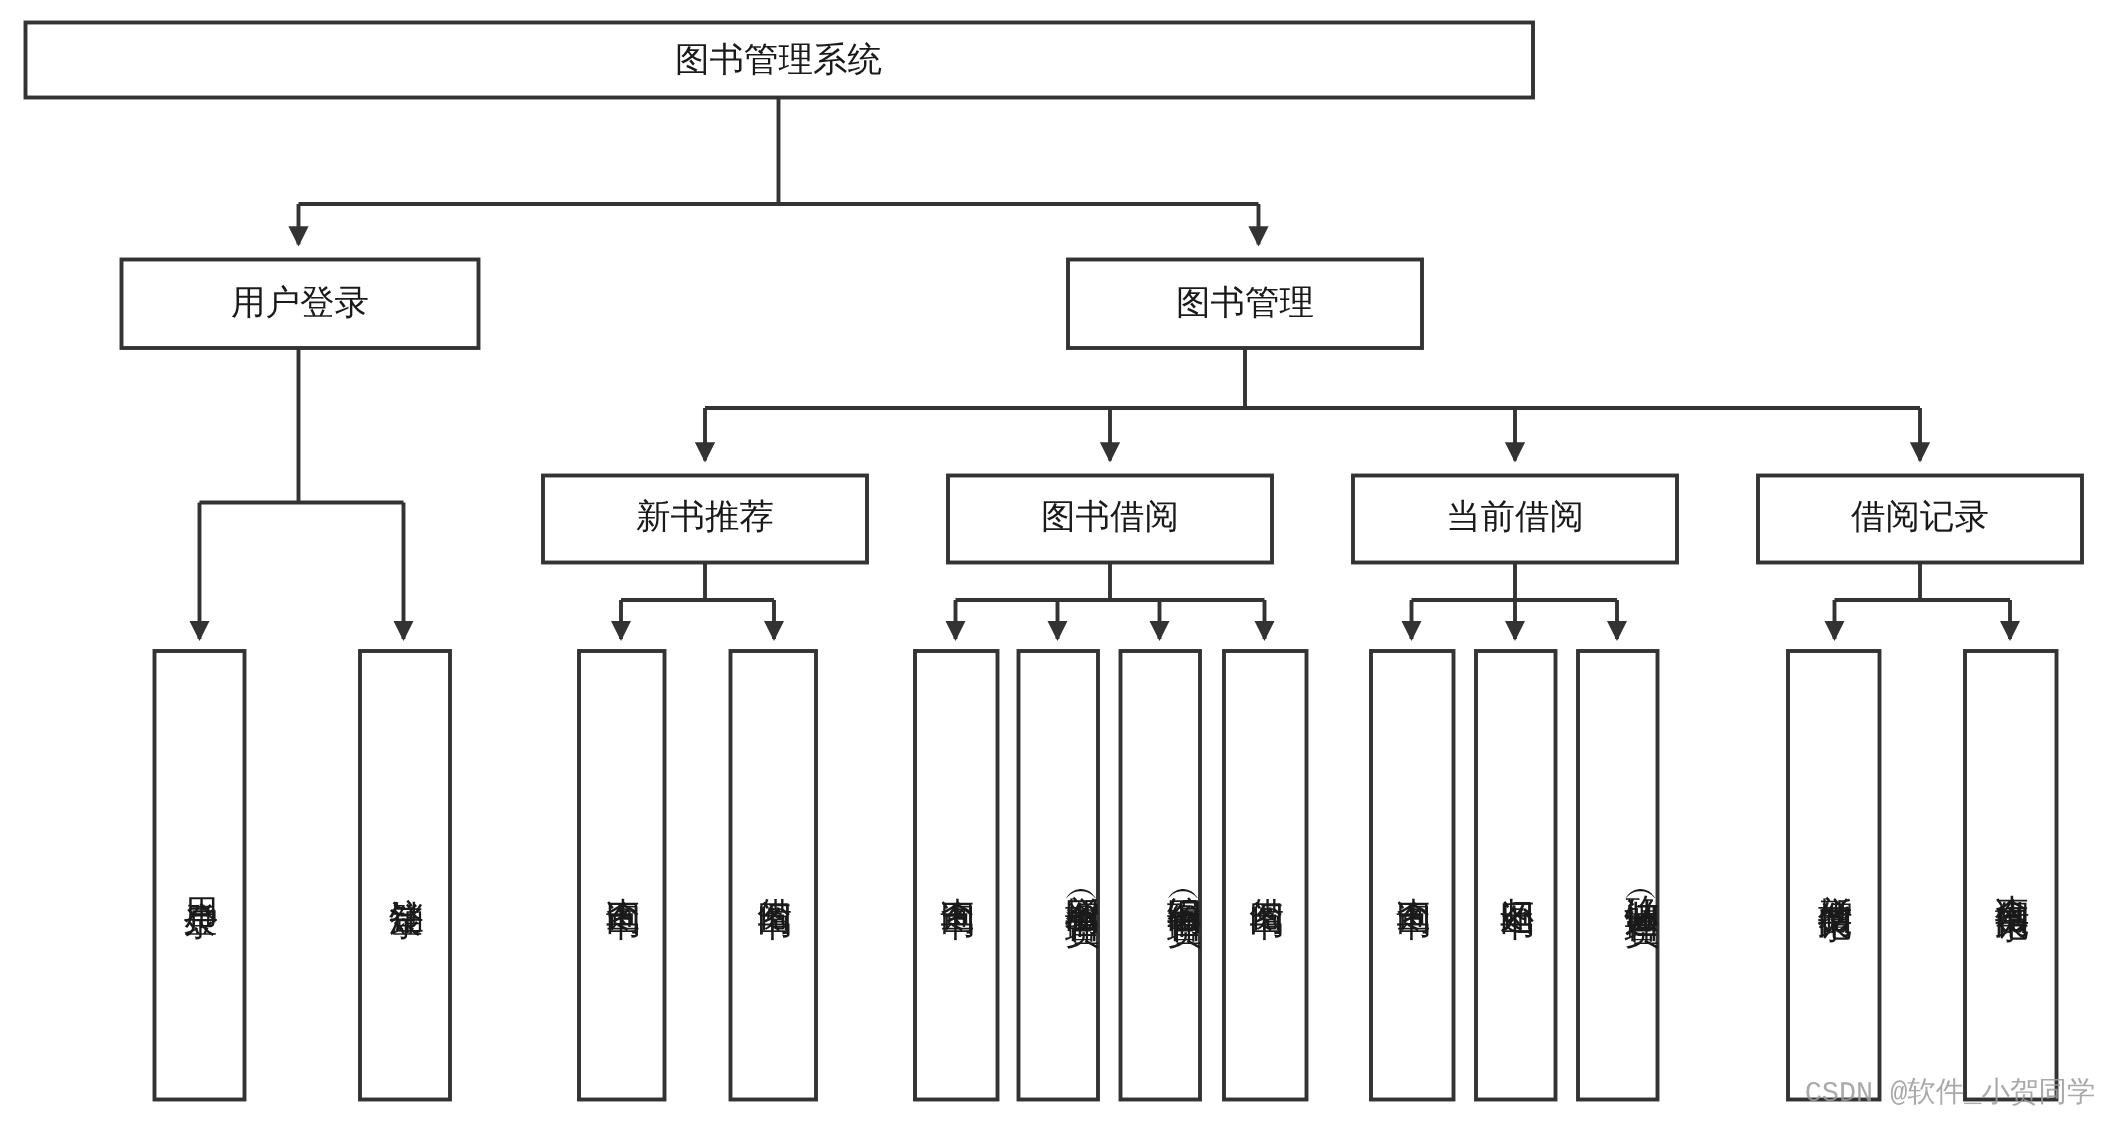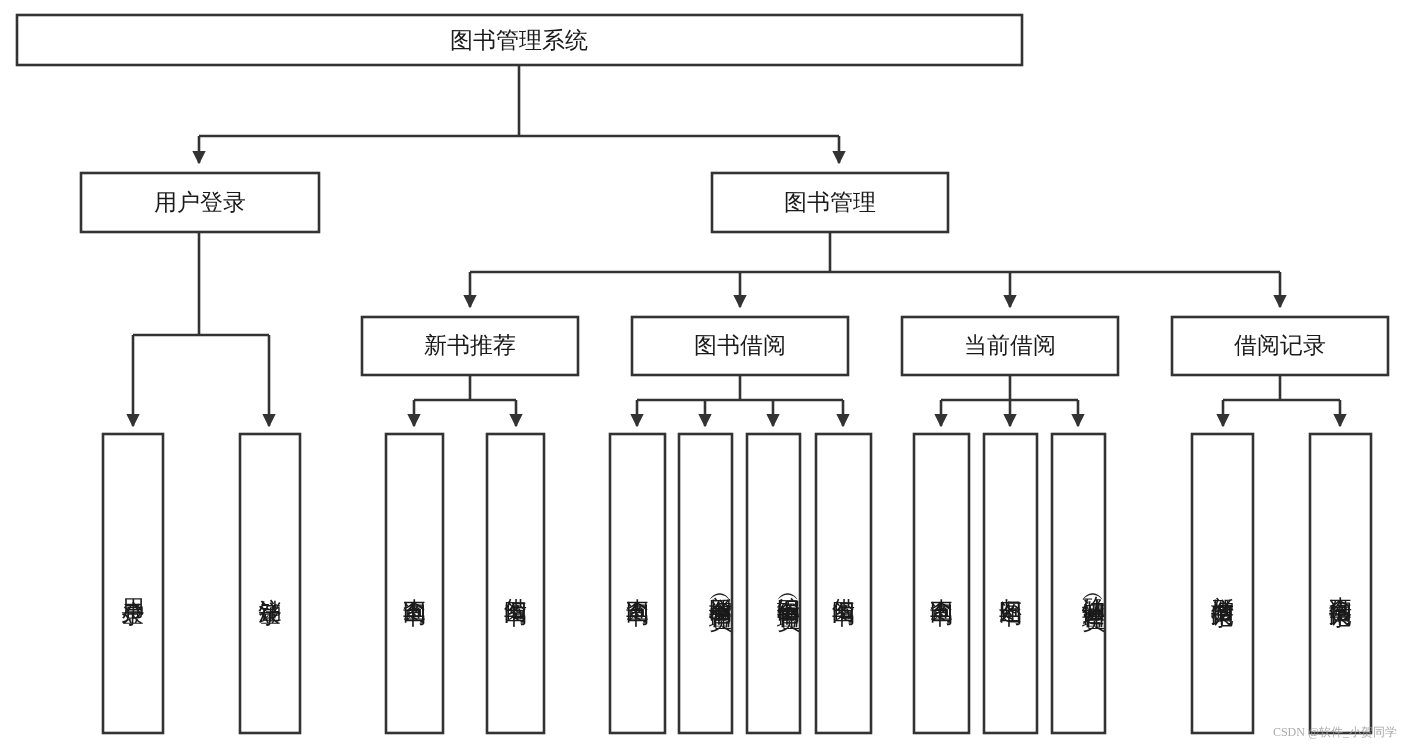--- a/index.html
+++ b/index.html
@@ -63,22 +63,22 @@
     stroke-linecap: butt;
   }
   .arrow-head {
     fill: #333333;
     stroke: none;
   }
   #watermark {
     position: absolute;
     right: 8px;
     bottom: 6px;
-    font-family: Liberation Serif, serif;
-    font-size: 12px;
+    font-family: Liberation Mono, monospace;
+    font-size: 19px;
     color: #9b9b9b;
     opacity: 0.85;
     white-space: nowrap;
     pointer-events: none;
   }
 </style>
 </head>
 <body>
 
 <div id="diagram-root">

